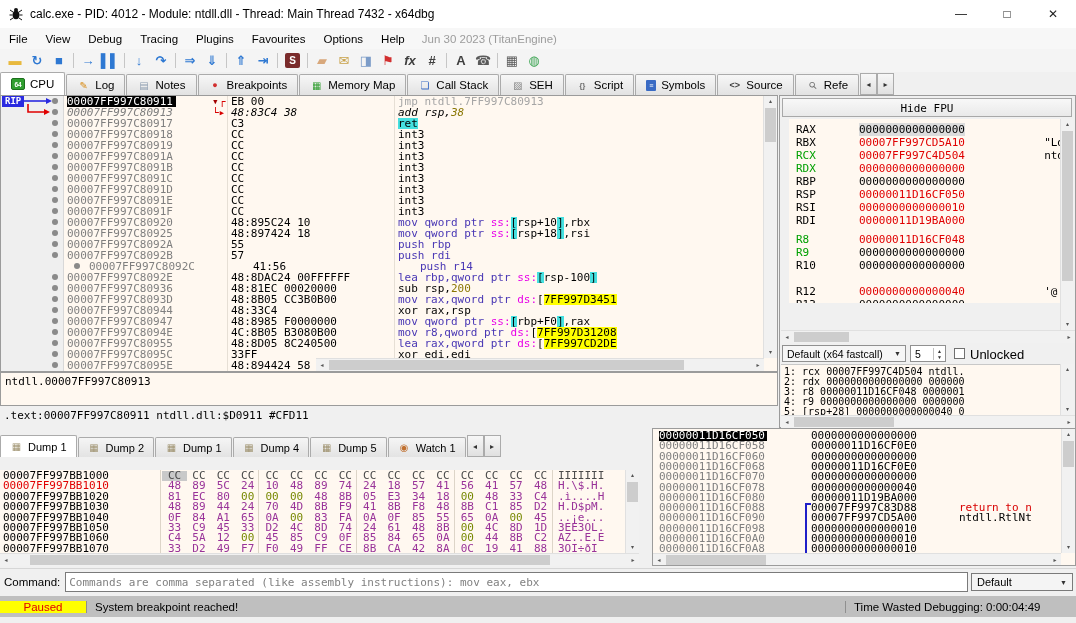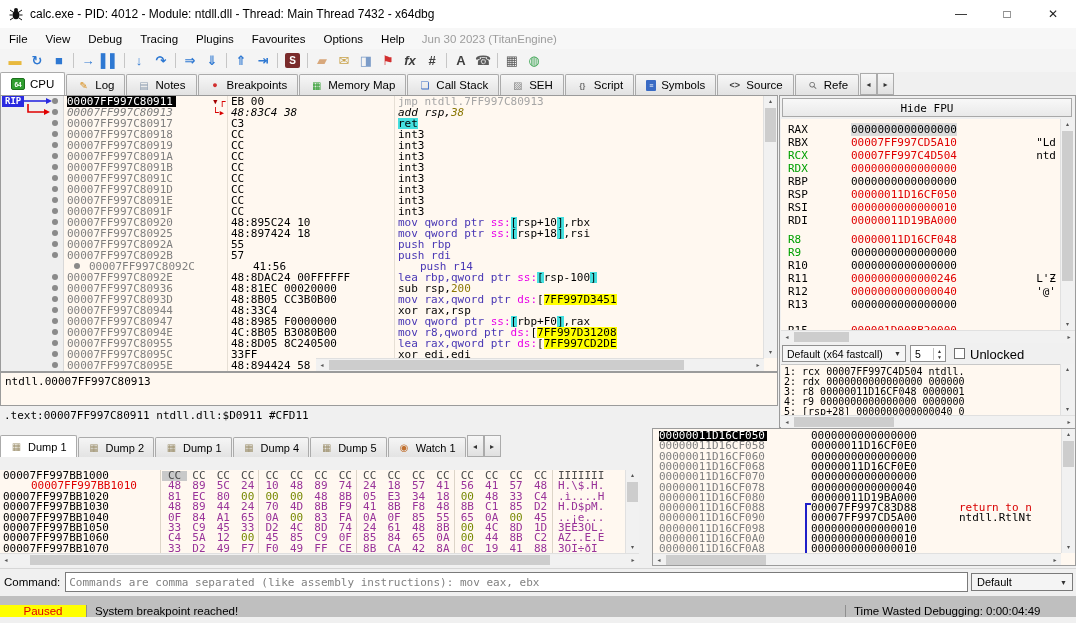--- a/index.html
+++ b/index.html
@@ -53,21 +53,21 @@
   .c-n{color:#897500;} .c-red{color:#D80000;} .c-dkred{color:#A00000;}
   .c-br{color:#000;background:#45E0E0;} .c-y{color:#000;background:#FFFF00;} .c-ret{color:#000;background:#45E0E0;}
   .ripchip{position:absolute;left:1px;top:0;background:#2A2AE0;color:#fff;font:bold 9px/11px "DejaVu Sans Mono",monospace;padding:0 3px;z-index:3;}
   .riparrows{position:absolute;left:23px;top:0;z-index:3;}
   
   #infobox{position:absolute;left:0;top:372px;width:778px;height:34px;background:#FFF8F0;border:1px solid #9B9B9B;box-sizing:border-box;font:11px/15px "DejaVu Sans Mono",monospace;padding:1px 4px;}
   #textline{position:absolute;left:4px;top:409px;font:11px "DejaVu Sans Mono",monospace;}
   
   #regs{position:absolute;left:779px;top:95px;width:297px;height:333px;background:#F0F0F0;border:1px solid #9B9B9B;box-sizing:border-box;}
   .hidefpu{position:absolute;left:2px;top:2px;width:290px;height:19px;background:linear-gradient(#F8F8F8,#E9E9E9);border:1px solid #A8A8A8;text-align:center;font:11px/19px "DejaVu Sans Mono",monospace;box-sizing:border-box;}
-  .reglist{position:absolute;left:1px;top:23px;width:279px;height:211px;background:#FFF8F0;overflow:hidden;text-align:center;}
+  .reglist{position:absolute;left:9px;top:23px;width:279px;height:184px;background:#FFF8F0;overflow:hidden;text-align:center;}
   .regrow{position:absolute;left:0;width:100%;height:13px;font:11px/13px "DejaVu Sans Mono",monospace;white-space:pre;}
   .regname{position:absolute;left:7px;}
   .regname.grn{color:#00A000;}
   .regval{position:absolute;left:70px;}
   .regval.red{color:#E00000;}
   .regval.rsel{background:#DCDCDC;}
   .regnote{position:absolute;right:4px;}
   .convsel{position:absolute;left:2px;top:249px;width:124px;height:17px;border:1px solid #909090;background:#F6F6F6;font-size:10.5px;display:flex;align-items:center;justify-content:space-between;padding:0 4px;box-sizing:border-box;}
   .ddarrow{font-size:7px;color:#333;}
   .spin{position:absolute;left:130px;top:249px;width:36px;height:17px;border:1px solid #909090;background:#FFF;font-size:10.5px;display:flex;align-items:center;box-sizing:border-box;}
@@ -79,21 +79,21 @@
   .argrow{position:absolute;left:3px;height:10px;font:10px/10px "DejaVu Sans Mono",monospace;white-space:pre;}
   
   #dump{position:absolute;left:0;top:435px;width:648px;height:131px;background:#F0F0F0;}
   .dumptabs{position:absolute;top:0;left:0;right:0;height:22px;display:flex;align-items:flex-end;}
   .dtab{height:19px;padding:0 9px;display:flex;align-items:center;gap:5px;border:1px solid #ABABAB;border-bottom:none;background:linear-gradient(#F5F5F5,#E3E3E3);font-size:11px;border-radius:2px 2px 0 0;margin-right:1px;}
   .dtab.active{background:#fff;height:21px;}
   .dumphead{position:absolute;top:22px;left:0;width:639px;height:13px;background:#F4F4F4;border:1px solid #C8C8C8;box-sizing:border-box;font:11px/12px "DejaVu Sans Mono",monospace;font-weight:bold;}
   .dumpbody{position:absolute;top:35px;left:0;width:625px;height:83px;background:#FFF8F0;overflow:hidden;}
   .dumprow{position:absolute;left:0;width:100%;height:11px;font:11px/10.4px "DejaVu Sans Mono",monospace;white-space:pre;}
   .dumpaddr{position:absolute;left:3px;color:#000;}
-  .dumpaddr.red{color:#E00000;margin-left:28px;}
+  .dumpaddr.red{color:#E00000;}
   .dbyte{position:absolute;width:25px;text-align:center;}
   .dumpascii{position:absolute;left:558px;width:66px;overflow:hidden;}
   .vgline{position:absolute;top:0;bottom:0;width:1px;background:#DDD5C8;}
   
   #stack{position:absolute;left:652px;top:428px;width:424px;height:138px;background:#FFF8F0;border:1px solid #9B9B9B;box-sizing:border-box;overflow:hidden;}
   .strow{position:absolute;left:0;width:100%;height:11px;font:11px/10.3px "DejaVu Sans Mono",monospace;white-space:pre;}
   .staddr{position:absolute;left:6px;color:#7F7F7F;}
   .staddr.sel{background:#000;color:#FFF;padding-right:2px;}
   .stval{position:absolute;left:158px;}
   .stbr{position:absolute;left:152px;top:0;width:2px;height:11px;background:#2020C8;}
@@ -108,21 +108,21 @@
   .sbh{position:absolute;height:13px;background:#F1F1F1;border-top:1px solid #E0E0E0;box-sizing:border-box;}
   .sbh .sbbtn{position:absolute;top:0;height:100%;width:12px;font-size:6px;color:#555;text-align:center;line-height:12px;}
   .sbh .rt{right:0;}
   .sbh .sbthumb{position:absolute;top:1px;bottom:1px;background:#CDCDCD;}
   
   #cmdbar{position:absolute;left:0;top:568px;width:1076px;height:26px;background:#F0F0F0;display:flex;align-items:center;border-top:1px solid #D6D6D6;}
   .cmdlbl{font-size:11.5px;margin:0 5px 0 4px;}
   #cmdinput{flex:1;height:18px;border:1px solid #7A7A7A;font:11px "DejaVu Sans Mono",monospace;padding:0 3px;background:#FFF;color:#333;}
   #cmdinput::placeholder{color:#808080;opacity:1;}
   .cmddrop{width:102px;height:18px;margin:0 3px;border:1px solid #7A7A7A;background:#F4F4F4;font-size:11px;display:flex;align-items:center;justify-content:space-between;padding:0 5px;box-sizing:border-box;}
-  #statusbar{position:absolute;left:0;top:596px;width:1076px;height:21px;background:#BFBFBF;display:flex;font-size:11.5px;align-items:flex-end;}
+  #statusbar{position:absolute;left:0;top:596px;width:1076px;height:21px;background:#BFBFBF;display:flex;font-size:11.5px;align-items:center;}
   .paused{width:86px;background:#FFFF00;color:#E00000;display:flex;align-items:center;justify-content:center;border-right:1px solid #8F8F8F;}
   .statmsg{flex:1;display:flex;align-items:center;padding-left:8px;border-right:1px solid #8F8F8F;}
   .stattime{width:222px;display:flex;align-items:center;padding-left:8px;}
 </style>
 </head>
 <body>
 
 <div class="titlebar">
   <svg class="appicon" viewBox="0 0 16 16">
     <ellipse cx="8" cy="9" rx="3.4" ry="4.2" fill="#111"></ellipse>
@@ -303,21 +303,20 @@
       <div class="regrow" style="top: 17px;"><span class="regname">RBX</span><span class="regval red">00007FF997CD5A10</span><span class="regnote">"Ld</span></div>
       <div class="regrow" style="top: 30px;"><span class="regname grn">RCX</span><span class="regval red">00007FF997C4D504</span><span class="regnote">ntd</span></div>
       <div class="regrow" style="top: 43px;"><span class="regname grn">RDX</span><span class="regval red">0000000000000000</span></div>
       <div class="regrow" style="top: 56px;"><span class="regname">RBP</span><span class="regval">0000000000000000</span></div>
       <div class="regrow" style="top: 69px;"><span class="regname">RSP</span><span class="regval red">00000011D16CF050</span></div>
       <div class="regrow" style="top: 82px;"><span class="regname">RSI</span><span class="regval red">0000000000000010</span></div>
       <div class="regrow" style="top: 95px;"><span class="regname">RDI</span><span class="regval red">00000011D19BA000</span></div>
       <div class="regrow" style="top: 114px;"><span class="regname grn">R8</span><span class="regval red">00000011D16CF048</span></div>
       <div class="regrow" style="top: 127px;"><span class="regname grn">R9</span><span class="regval">0000000000000000</span></div>
       <div class="regrow" style="top: 140px;"><span class="regname">R10</span><span class="regval">0000000000000000</span></div>
-      <div class="regrow" style="top: 153px;"><span class="regname">R11</span><span class="regval red">0000000000000246</span><span class="regnote">L'Ƶ</span></div>
       <div class="regrow" style="top: 166px;"><span class="regname">R12</span><span class="regval red">0000000000000040</span><span class="regnote">'@'</span></div>
       <div class="regrow" style="top: 179px;"><span class="regname">R13</span><span class="regval">0000000000000000</span></div>
       <div class="regrow" style="top: 205px;"><span class="regname">R15</span><span class="regval red">000001D008B20000</span></div>
     </div>
   <div class="sbv" style="left:280px;top:23px;height:211px;">
     <span class="sbbtn">▴</span>
     <span class="sbthumb" style="top:12px;height:150px;"></span>
     <span class="sbbtn dn">▾</span>
   </div>
   <div class="sbh" style="left:1px;top:234px;width:294px;">

